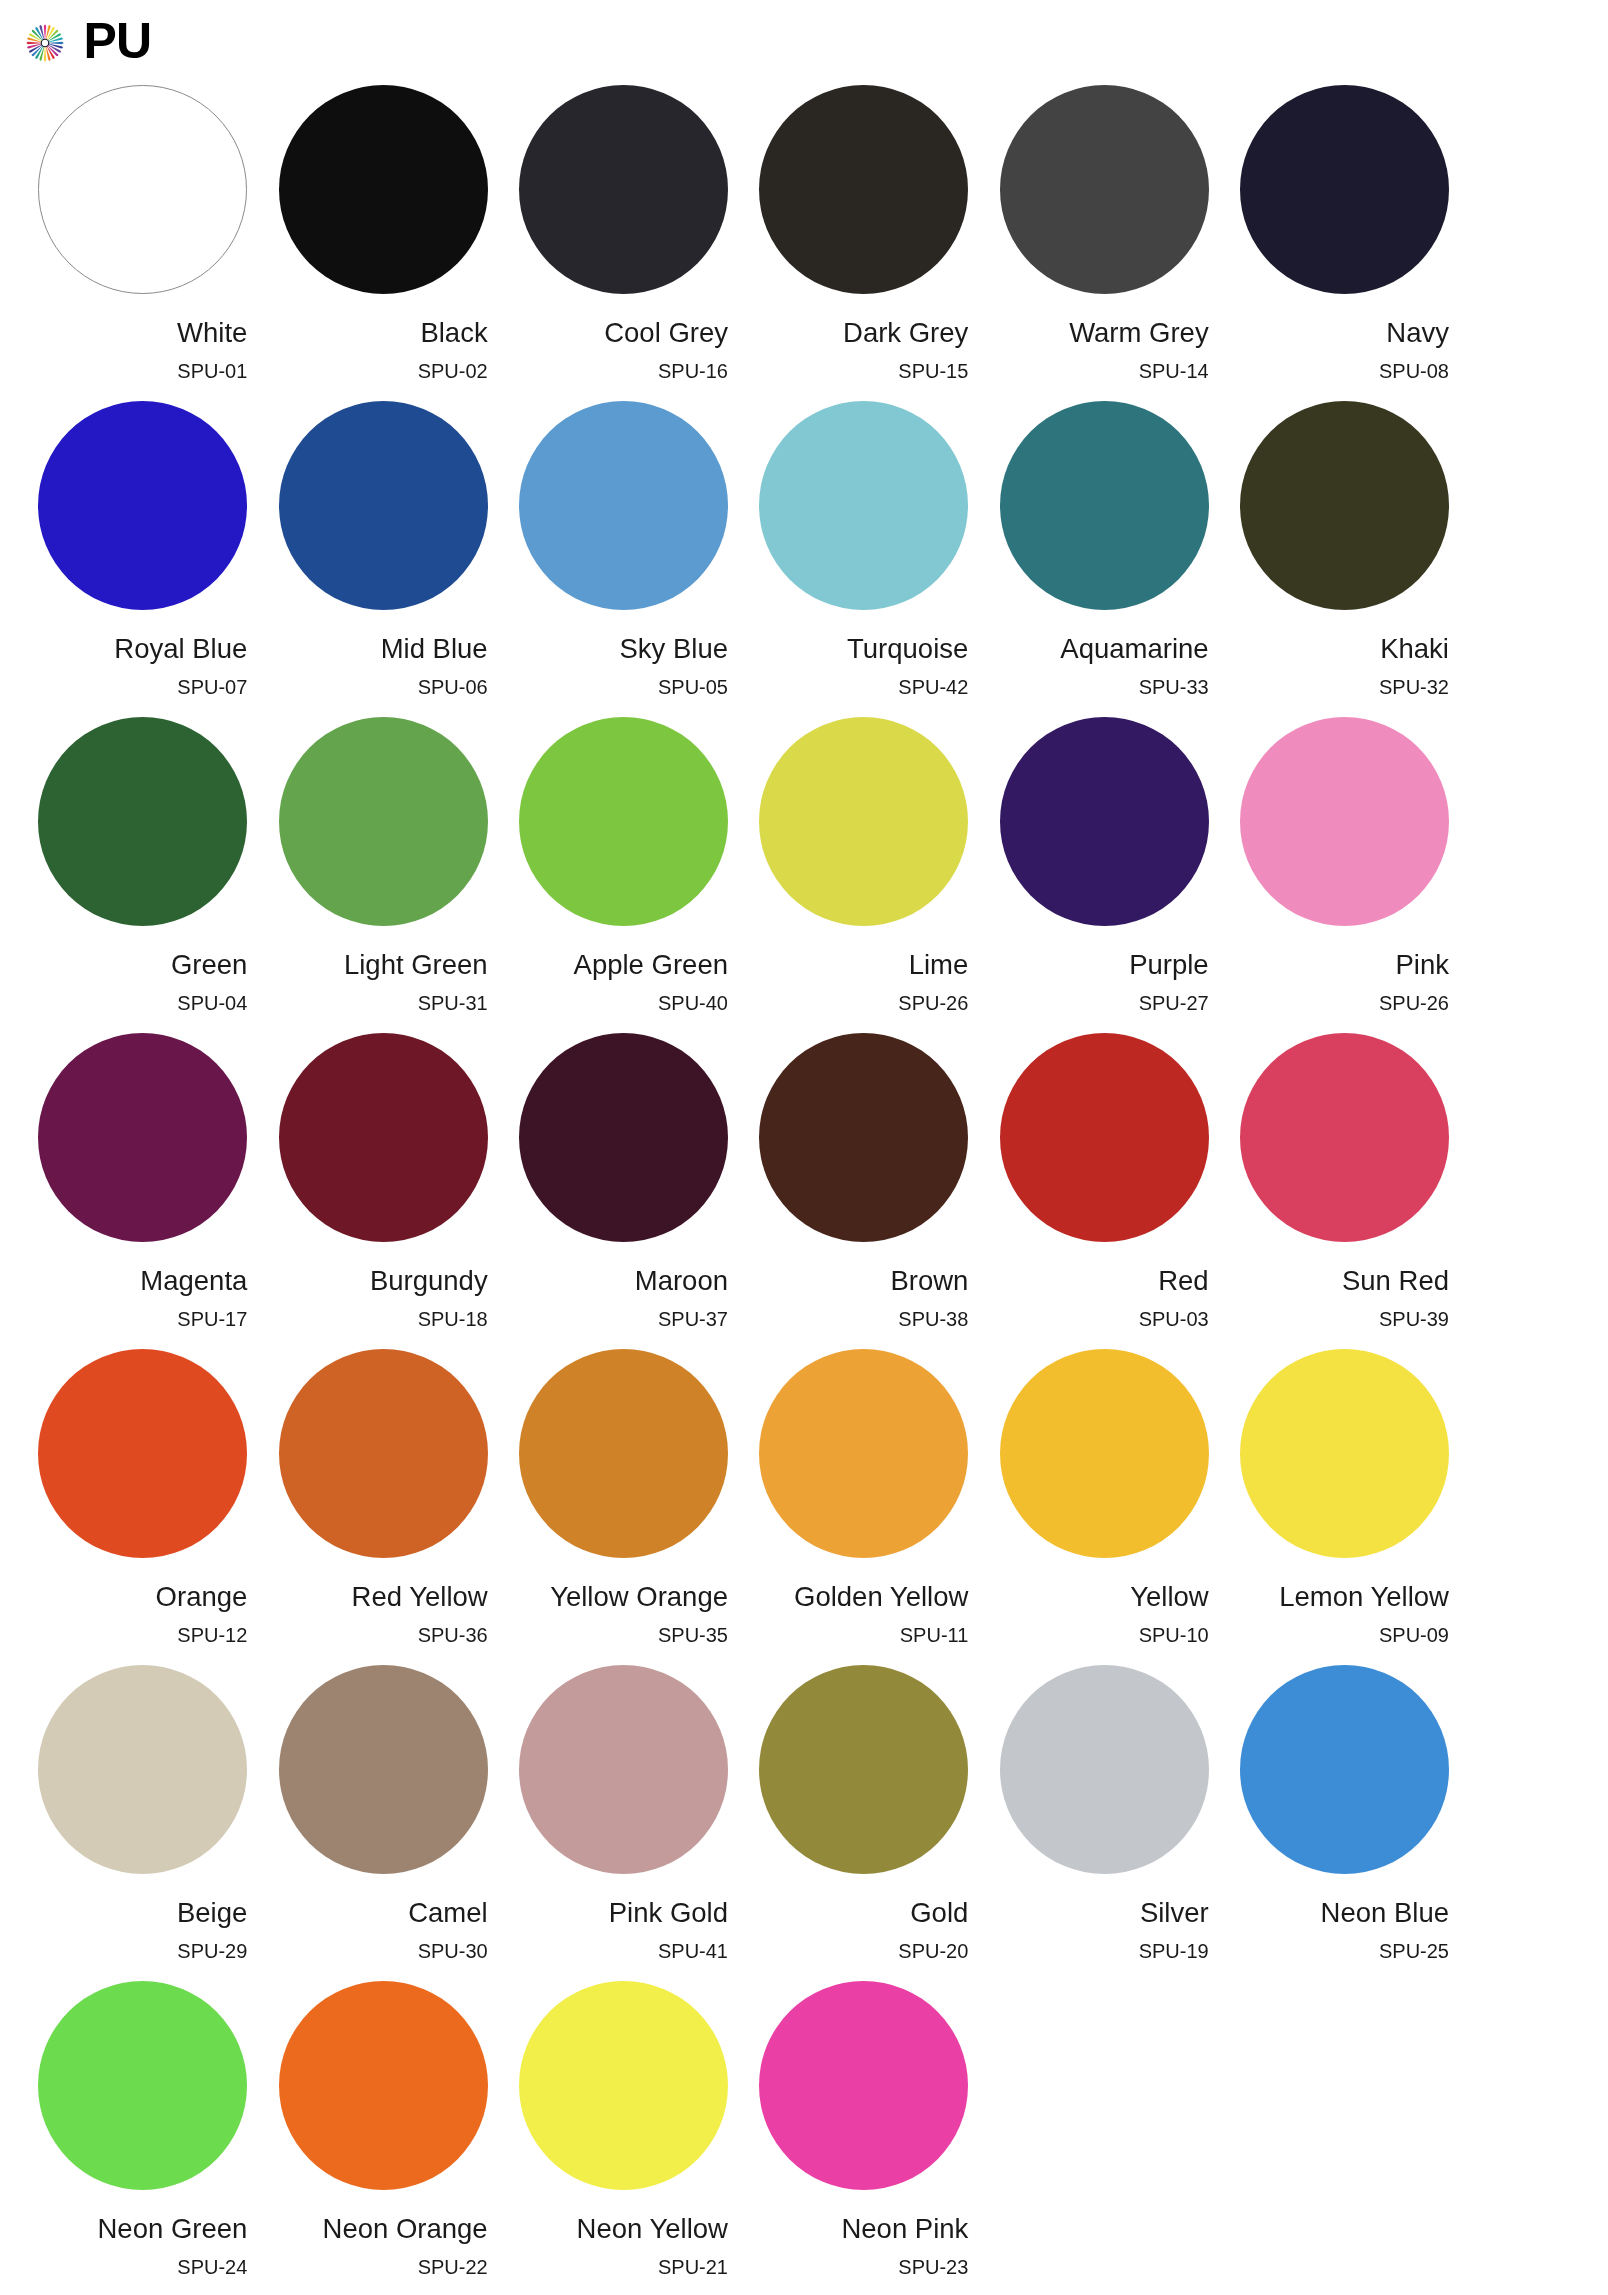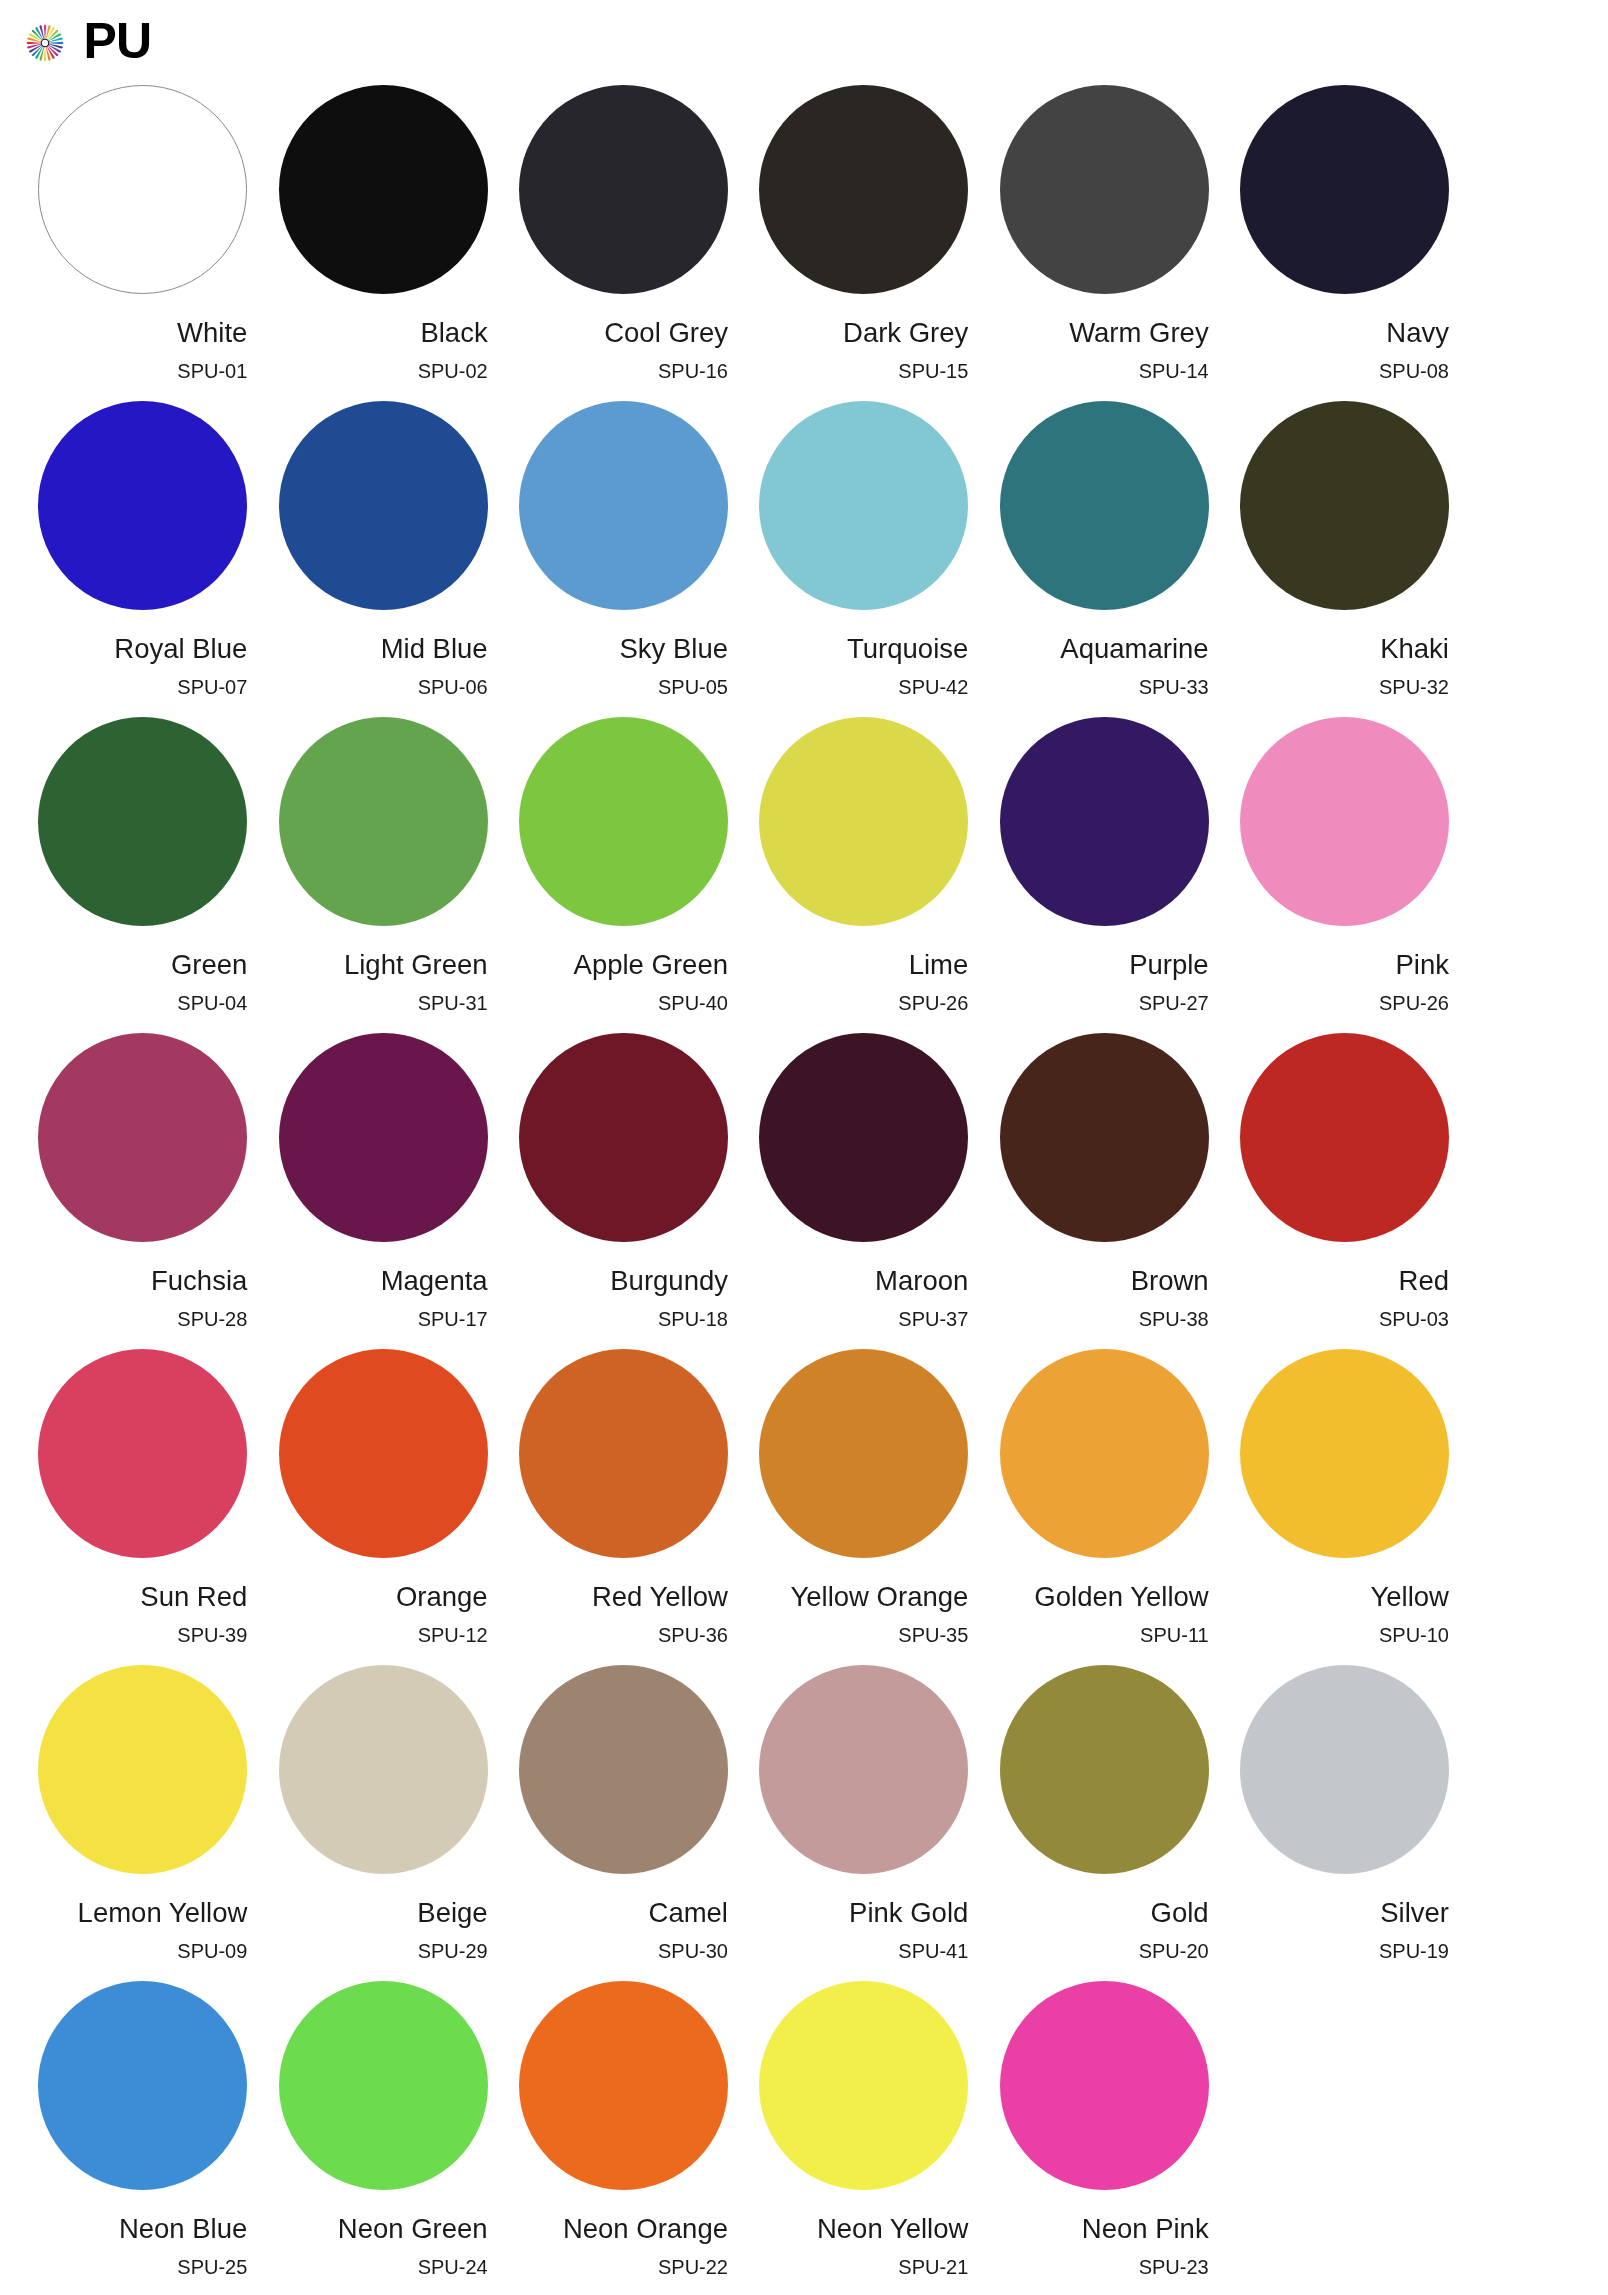--- a/index.html
+++ b/index.html
@@ -217,25 +217,20 @@
         <div class="swatch" style="background: rgb(51, 24, 98);"></div>
         <div class="swatch-name">Purple</div>
         <div class="swatch-sku">SPU-27</div>
       </div>
       <div class="cell">
         <div class="swatch" style="background: rgb(239, 140, 189);"></div>
         <div class="swatch-name">Pink</div>
         <div class="swatch-sku">SPU-26</div>
       </div>
       <div class="cell">
-        <div class="swatch" style="background: rgb(163, 56, 96);"></div>
-        <div class="swatch-name">Fuchsia</div>
-        <div class="swatch-sku">SPU-28</div>
-      </div>
-      <div class="cell">
         <div class="swatch" style="background: rgb(105, 23, 74);"></div>
         <div class="swatch-name">Magenta</div>
         <div class="swatch-sku">SPU-17</div>
       </div>
       <div class="cell">
         <div class="swatch" style="background: rgb(110, 23, 38);"></div>
         <div class="swatch-name">Burgundy</div>
         <div class="swatch-sku">SPU-18</div>
       </div>
       <div class="cell">

